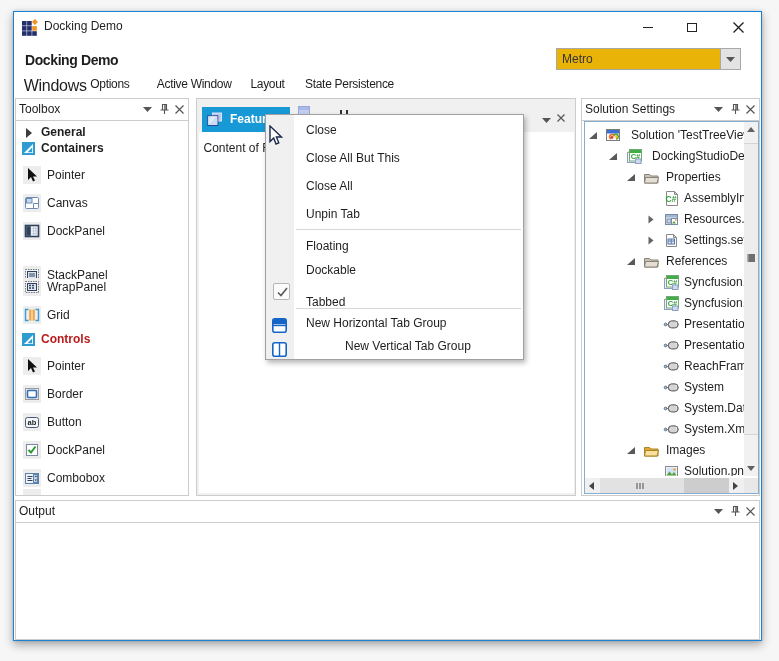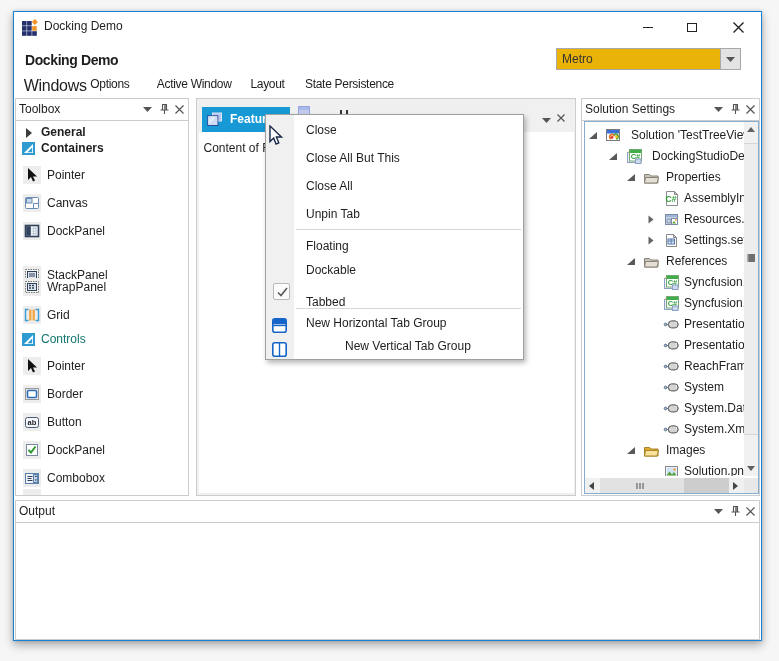--- a/index.html
+++ b/index.html
@@ -124,21 +124,21 @@
               <path d="M7.3 3.5 v11 M10.7 3.5 v11" stroke="#f1a33c" stroke-width="2.2"></path>
             </svg></div>
           <div class="lbl">Grid</div>
         </div>
 <div class="abs" style="left:0;top:0;">
           <svg class="abs" style="left:6px;top:212px" width="13" height="13" viewBox="0 0 13 13">
             <rect x="0" y="0" width="13" height="13" fill="#2f9cd1"></rect>
             <path d="M11 2 L11 11 L2 11 Z" fill="#fff"></path>
             <path d="M10.2 5.5 L10.2 10.2 L5.5 10.2 Z" fill="#2f9cd1"></path>
           </svg>
-          <div class="abs" style="left:25px;top:211px;font-size:12px;font-weight:normal;color:#0f766e;">Controls</div>
+          <div class="abs" style="left:25px;top:211px;font-size:12px;font-weight:bold;color:#b91c1c;">Controls</div>
         </div>
 <div class="tbrow" style="top:230.5px;">
           <div class="ibox"><svg width="18" height="18" viewBox="0 0 18 18">
               <path d="M5 2 L5 14 L8 11 L10 15.5 L12 14.5 L10 10.5 L14 10.5 Z" fill="#111"></path>
             </svg></div>
           <div class="lbl">Pointer</div>
         </div>
 <div class="tbrow" style="top:258.5px;">
           <div class="ibox"><svg width="18" height="18" viewBox="0 0 18 18">
               <rect x="2.5" y="3.5" width="13" height="11" fill="#e9e9e9" stroke="#9a9a9a"></rect>

